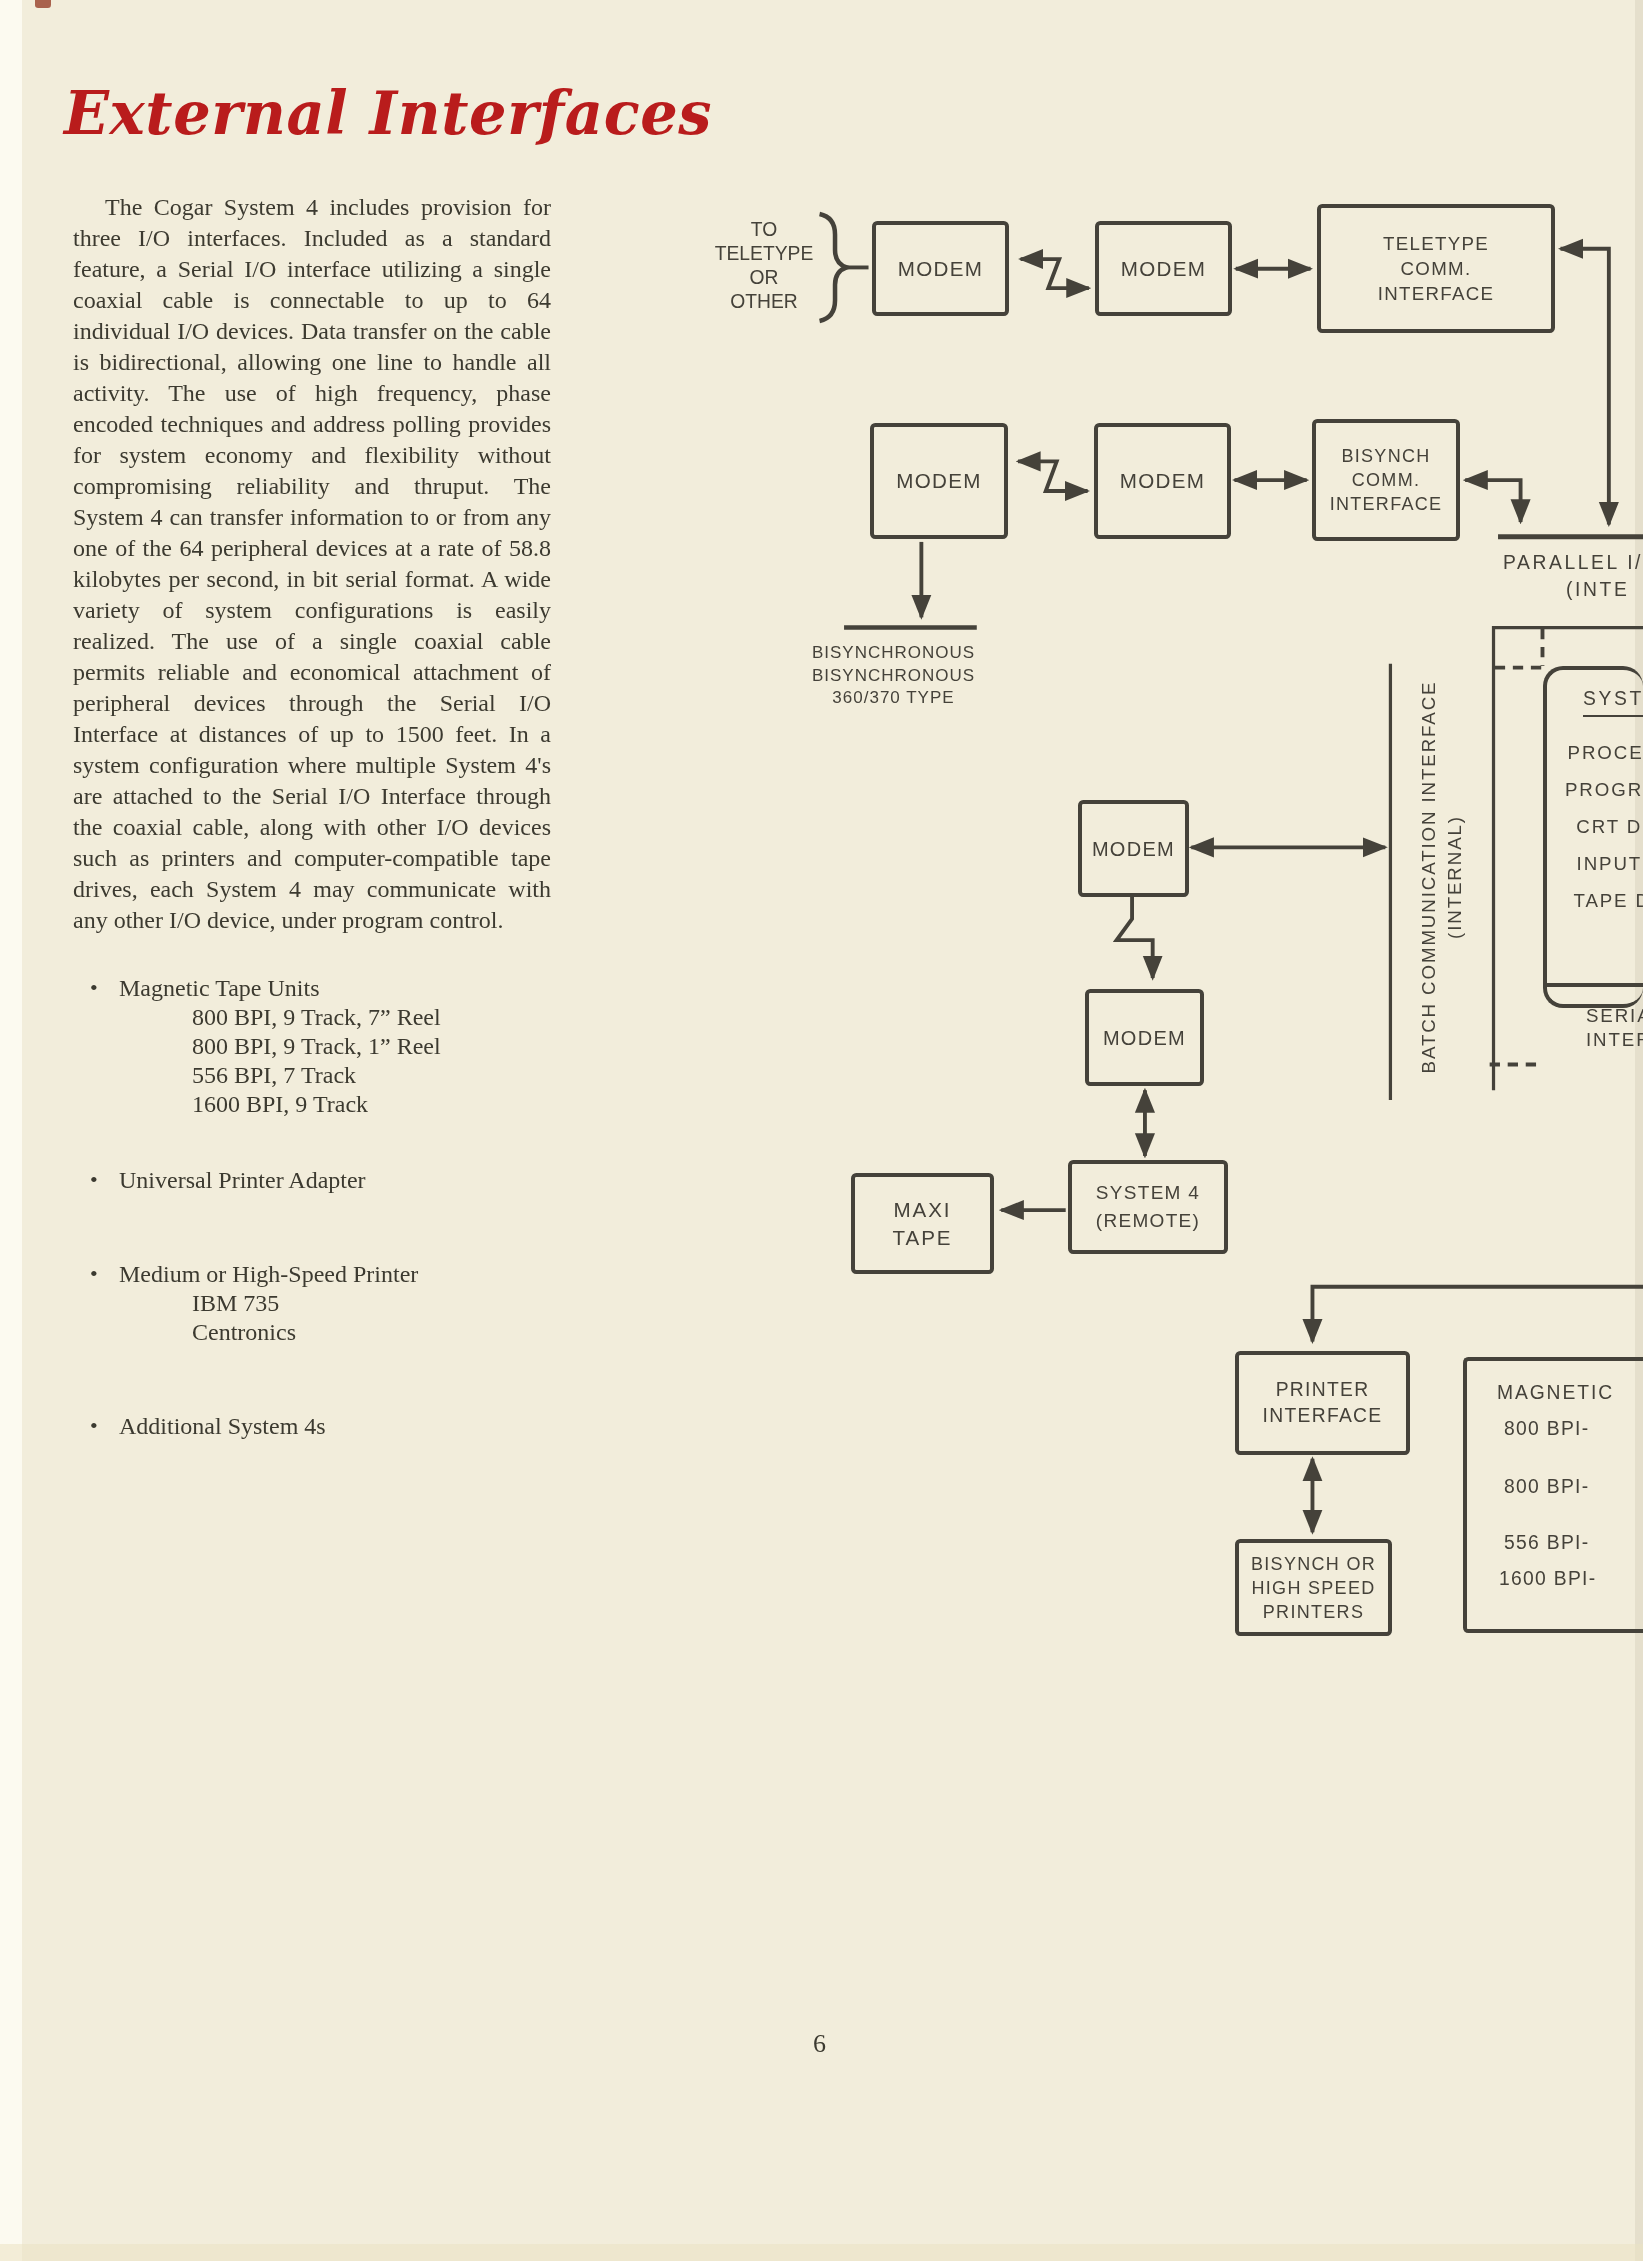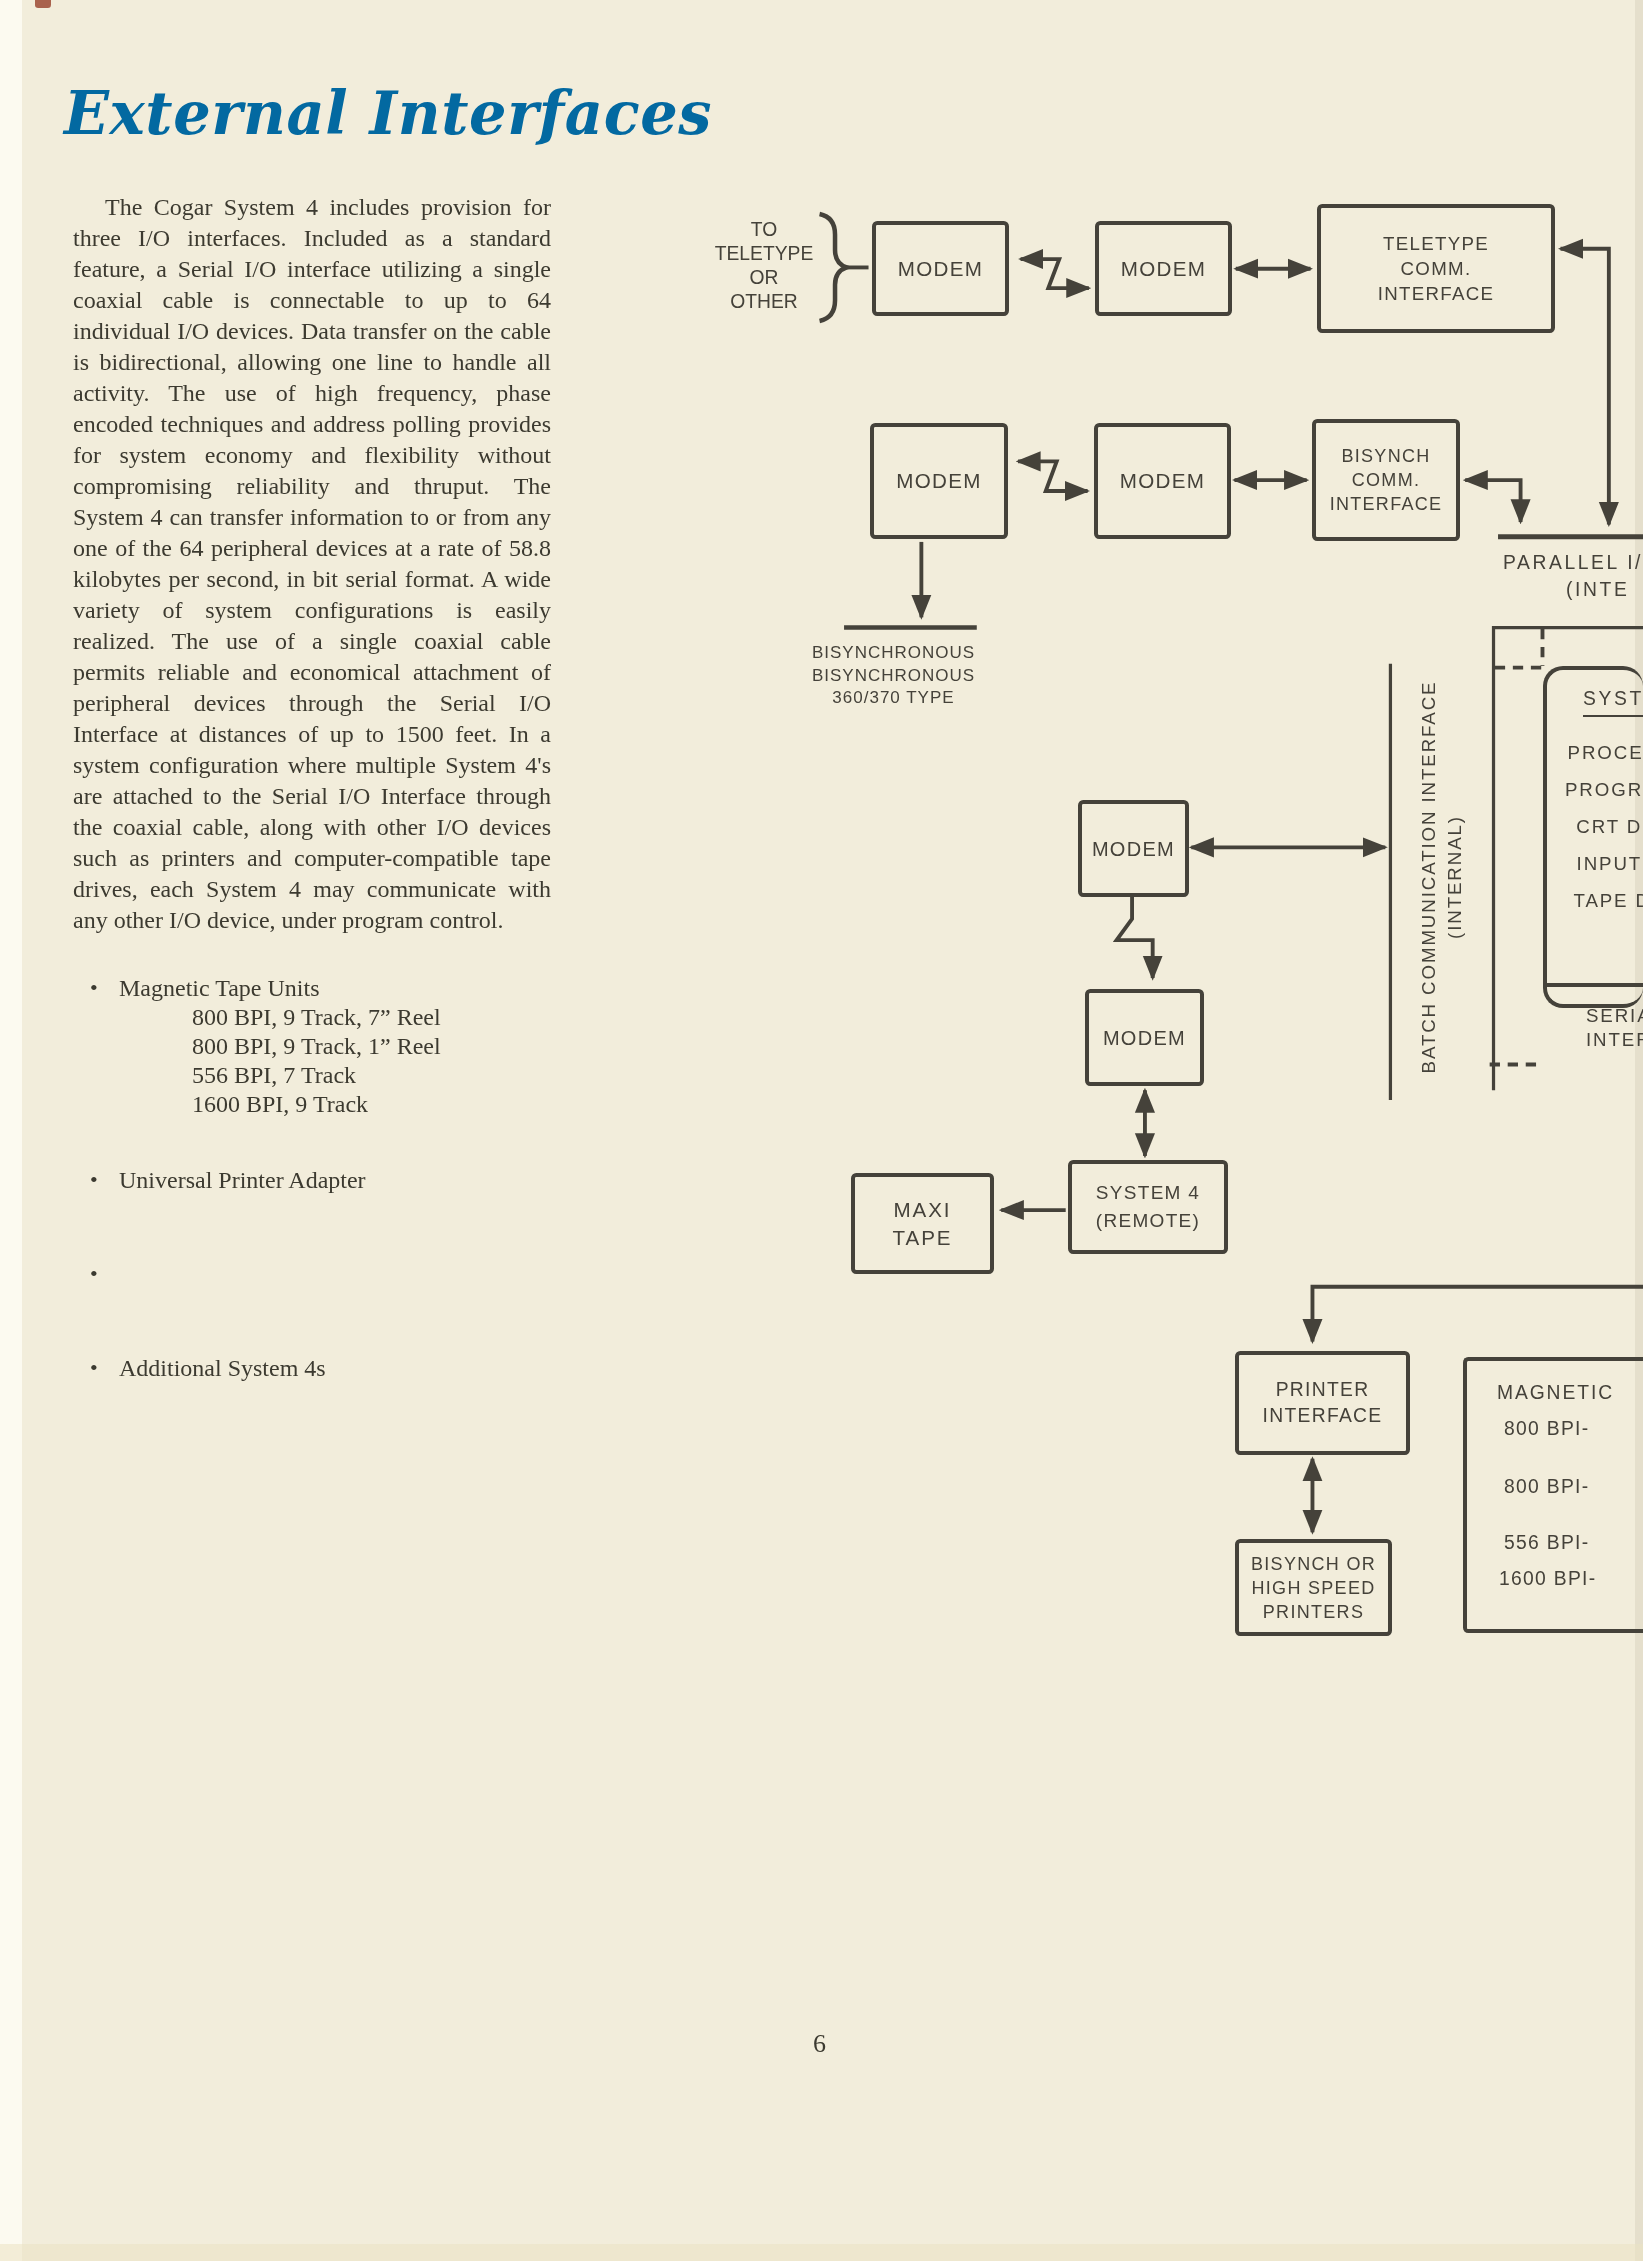--- a/index.html
+++ b/index.html
@@ -12,21 +12,21 @@
   
   .edge-left{position:absolute;left:0;top:0;width:22px;height:100%;background:#fcfaf0;}
   .edge-bottom{position:absolute;left:0;right:0;bottom:0;height:17px;background:#ebe1c2;opacity:.55;}
   .edge-right{position:absolute;right:0;top:0;width:7.7px;height:100%;background:rgba(120,110,80,.10);}
   .corner-mark{position:absolute;left:35px;top:0;width:15.5px;height:8.4px;background:#9c4934;opacity:.85;border-radius:0 0 3.2px 3.2px;}
 
   
   .title{
     position:absolute;left:64px;top:79px;margin:0;
     font-family:"DejaVu Serif", serif;font-style:italic;font-weight:bold;
-    font-size:59px;letter-spacing:0.6px;color:#0369a1;white-space:nowrap;
+    font-size:59px;letter-spacing:0.6px;color:#b91c1c;white-space:nowrap;
   }
   .col{position:absolute;left:73px;top:192px;width:478px;}
   .para{
     margin:0;text-align:justify;text-indent:32px;
     font-size:24px;line-height:31px;color:#3c3a30;
   }
   .para + .para{margin-top:30px;}
   .bullets{margin-top:37px;font-size:24px;line-height:30px;}
   .bitem{display:flex;align-items:flex-start;}
   .bitem + .bitem{margin-top:46px;}
@@ -78,20 +78,25 @@
           <div class="bsub">556 BPI, 7 Track</div>
           <div class="bsub">1600 BPI, 9 Track</div>
         </div>
       </div>
       <div class="bitem">
         <span class="dot">•</span>
         <div>Universal Printer Adapter</div>
       </div>
       <div class="bitem gap-lg">
         <span class="dot">•</span>
+        <div>
+          <div>Medium or High-Speed Printer</div>
+          <div class="bsub">IBM 735</div>
+          <div class="bsub">Centronics</div>
+        </div>
       </div>
       <div class="bitem gap-lg">
         <span class="dot">•</span>
         <div>Additional System 4s</div>
       </div>
     </div>
   </div>
 
   <div class="pagenum">6</div>
 

